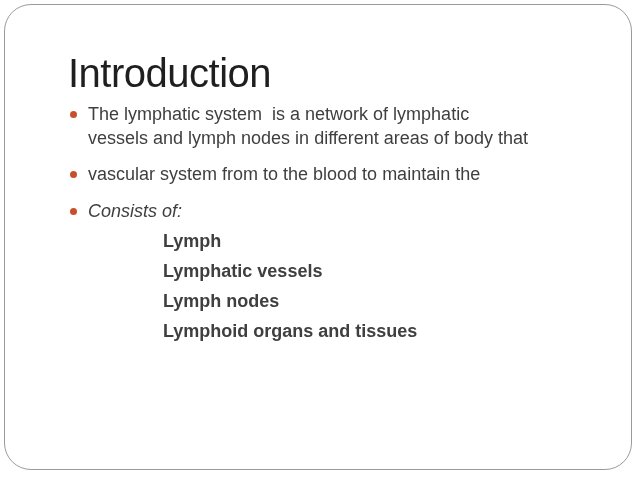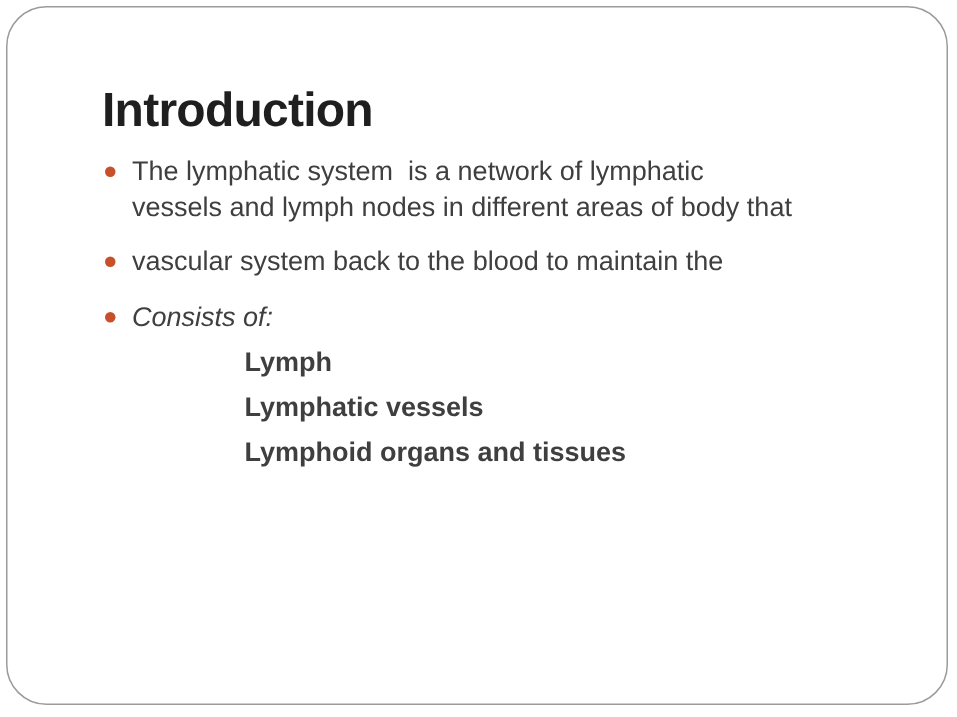--- a/index.html
+++ b/index.html
@@ -27,22 +27,22 @@
     left: 4px; top: 4px; right: 6px; bottom: 8px;
     border: 1.5px solid var(--border);
     border-radius: 27px;
     pointer-events: none;
   }
   .content {
     position: absolute;
     left: 68px; top: 54px; right: 20px;
   }
   .title {
-    font-size: 32px;
-    font-weight: 700;
+    font-size: 40px;
+    font-weight: 400;
     line-height: 38px;
     letter-spacing: -0.5px;
     color: var(--title);
   }
   .bullets {
     list-style: none;
     margin-top: 11px;
   }
   .bullets li {
     position: relative;
@@ -82,27 +82,28 @@
     <h1 class="title">Introduction</h1>
 
     <ul class="bullets">
       <li>
         <span class="marker"></span>
         <div class="line">The lymphatic system  is a network of lymphatic</div>
         <div class="line">vessels and lymph nodes in different areas of body that</div>
       </li>
       <li>
         <span class="marker"></span>
-        <div class="line">vascular system back to the blood to maintain the</div>
+        <div class="line">vascular system from to the blood to maintain the</div>
       </li>
       <li>
         <span class="marker"></span>
         <div class="line">Consists of:</div>
       </li>
     </ul>
 
     <div class="sub-list">
       <div class="line">Lymph</div>
       <div class="line">Lymphatic vessels</div>
+      <div class="line">Lymph nodes</div>
       <div class="line">Lymphoid organs and tissues</div>
     </div>
   </div>
 </div>
 
 </body></html>

